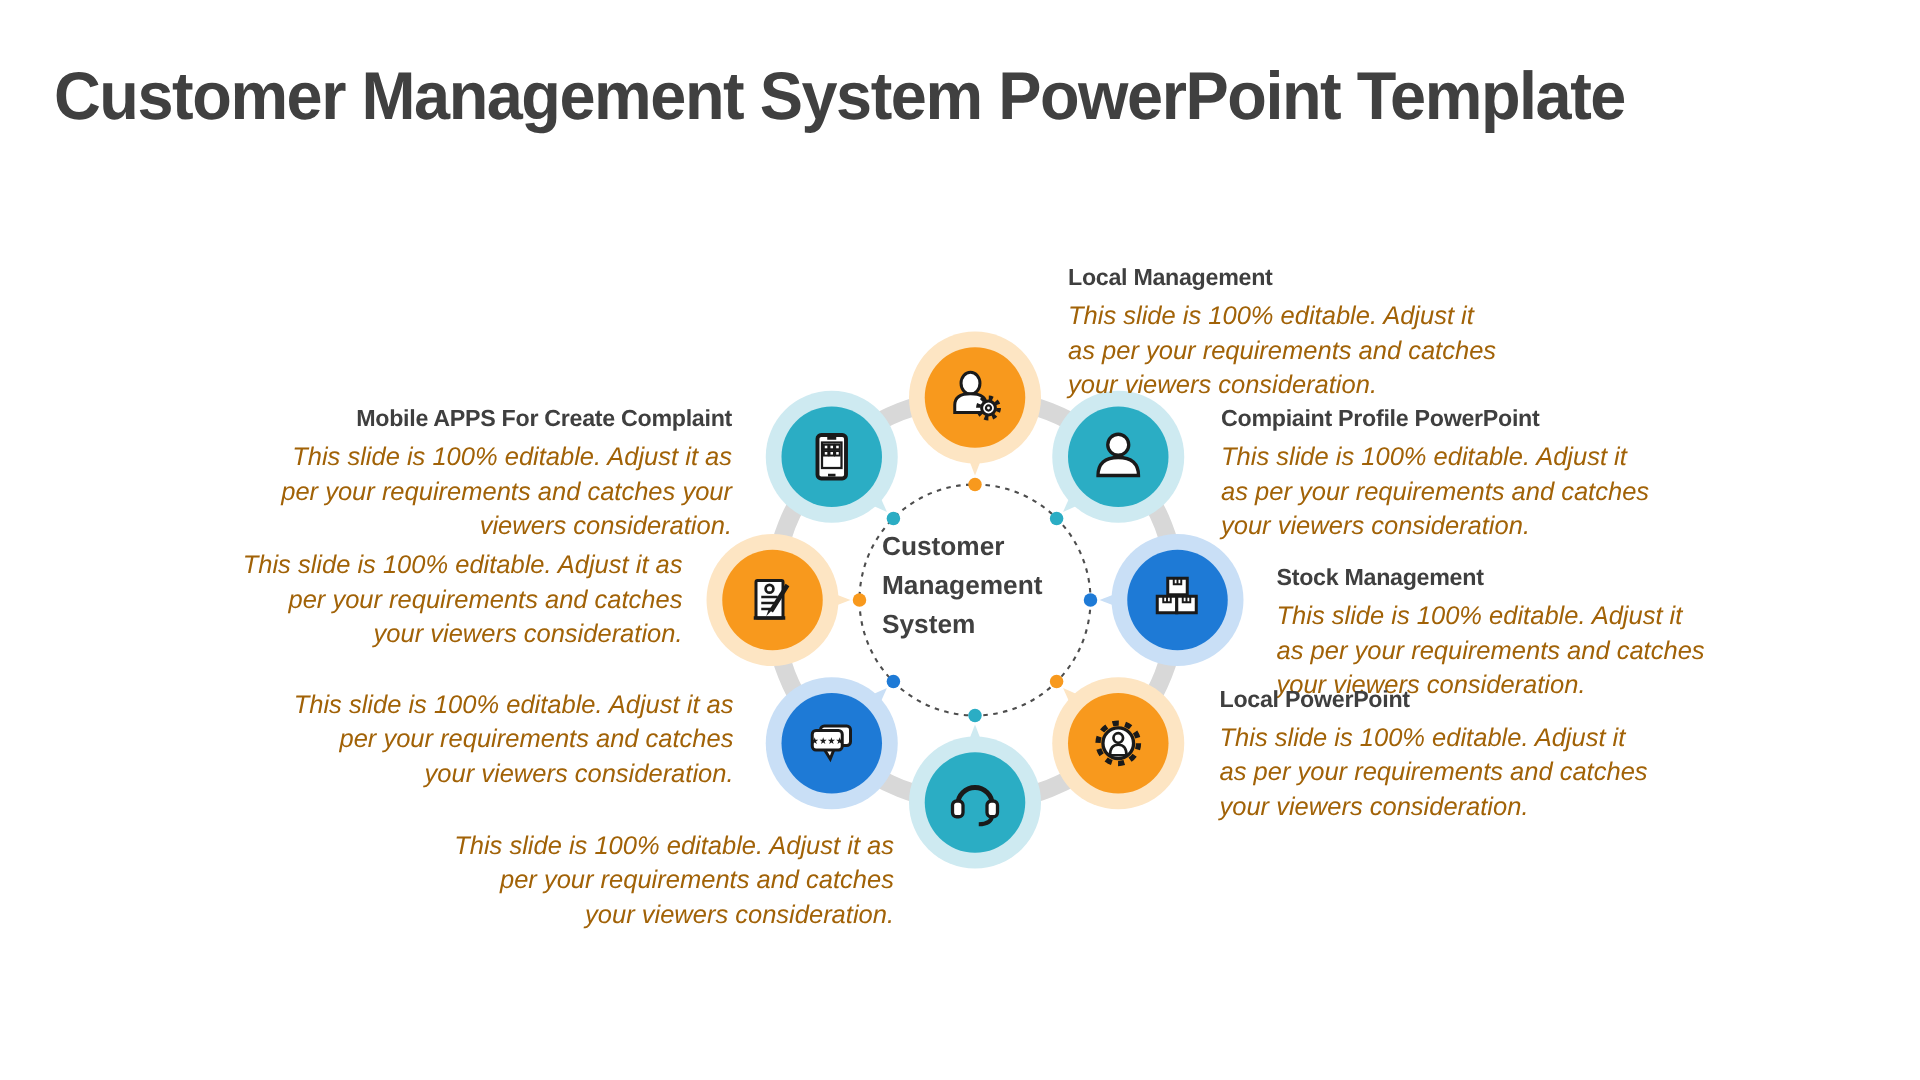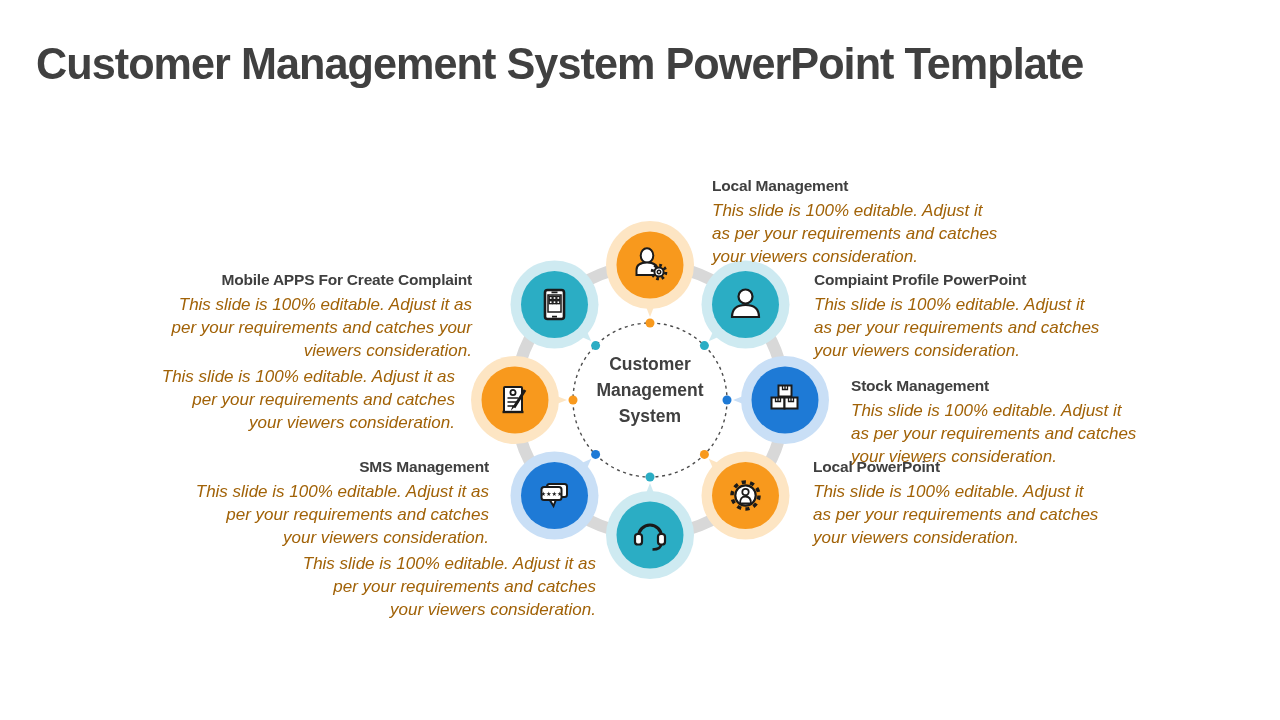--- a/index.html
+++ b/index.html
@@ -9,41 +9,41 @@
   }
   .slide{position:absolute;inset:0;}
   .slide-title{
     position:absolute;left:36px;top:38px;margin:0;
     font-size:45px;font-weight:bold;letter-spacing:-1px;color:#404040;
     transform:scaleX(.96);transform-origin:left center;white-space:nowrap;
   }
   .diagram-svg{position:absolute;left:440px;top:190px;width:420px;height:420px;}
   .center-label{
     position:absolute;left:588px;top:352px;width:124px;
-    text-align:center;font-size:17.5px;font-weight:bold;color:#404040;
+    font-size:17.5px;font-weight:bold;color:#404040;
     line-height:1.48;
   }
   .node-text{position:absolute;width:292px;}
   .node-text h3{
     margin:0 0 4px 0;font-size:15.5px;font-weight:bold;color:#3f3f3f;
     letter-spacing:-.2px;
   }
   .node-text p{
     margin:0;font-size:17px;font-style:italic;color:#a16207;line-height:1.36;
   }
   .align-right{text-align:right;}
   
   .tb-user{left:712px;top:177px;}
   .tb-compiaint{left:814px;top:271px;}
   .tb-stock{left:851px;top:365px;margin-top:12px;}
   .tb-local{left:813px;top:458px;}
   .tb-complaint{left:296px;top:552px;width:300px;}
   .tb-sms{left:189px;top:458px;width:300px;}
   .tb-report{left:155px;top:365px;width:300px;}
-  .tb-mobile{left:168px;top:271px;width:304px;}
+  .tb-mobile{left:184px;top:271px;width:304px;}
 </style>
 </head>
 <body>
 
 <div class="slide">
 
   <h1 class="slide-title">Customer Management System PowerPoint Template</h1>
 
   <svg class="diagram-svg" viewBox="0 0 420 420">
 
@@ -186,21 +186,20 @@
   </div>
   <div class="node-text tb-local">
     <h3>Local PowerPoint</h3>
     <p>This slide is 100% editable. Adjust it as per your requirements and catches your viewers consideration.</p>
   </div>
 
   <div class="node-text align-right tb-complaint">
     <p>This slide is 100% editable. Adjust it as per your requirements and catches your viewers consideration.</p>
   </div>
   <div class="node-text align-right tb-sms">
-    <h3>SMS Management</h3>
     <p>This slide is 100% editable. Adjust it as per your requirements and catches your viewers consideration.</p>
   </div>
   <div class="node-text align-right tb-report">
     <p>This slide is 100% editable. Adjust it as per your requirements and catches your viewers consideration.</p>
   </div>
   <div class="node-text align-right tb-mobile">
     <h3>Mobile APPS For Create Complaint</h3>
     <p>This slide is 100% editable. Adjust it as per your requirements and catches your viewers consideration.</p>
   </div>
 

